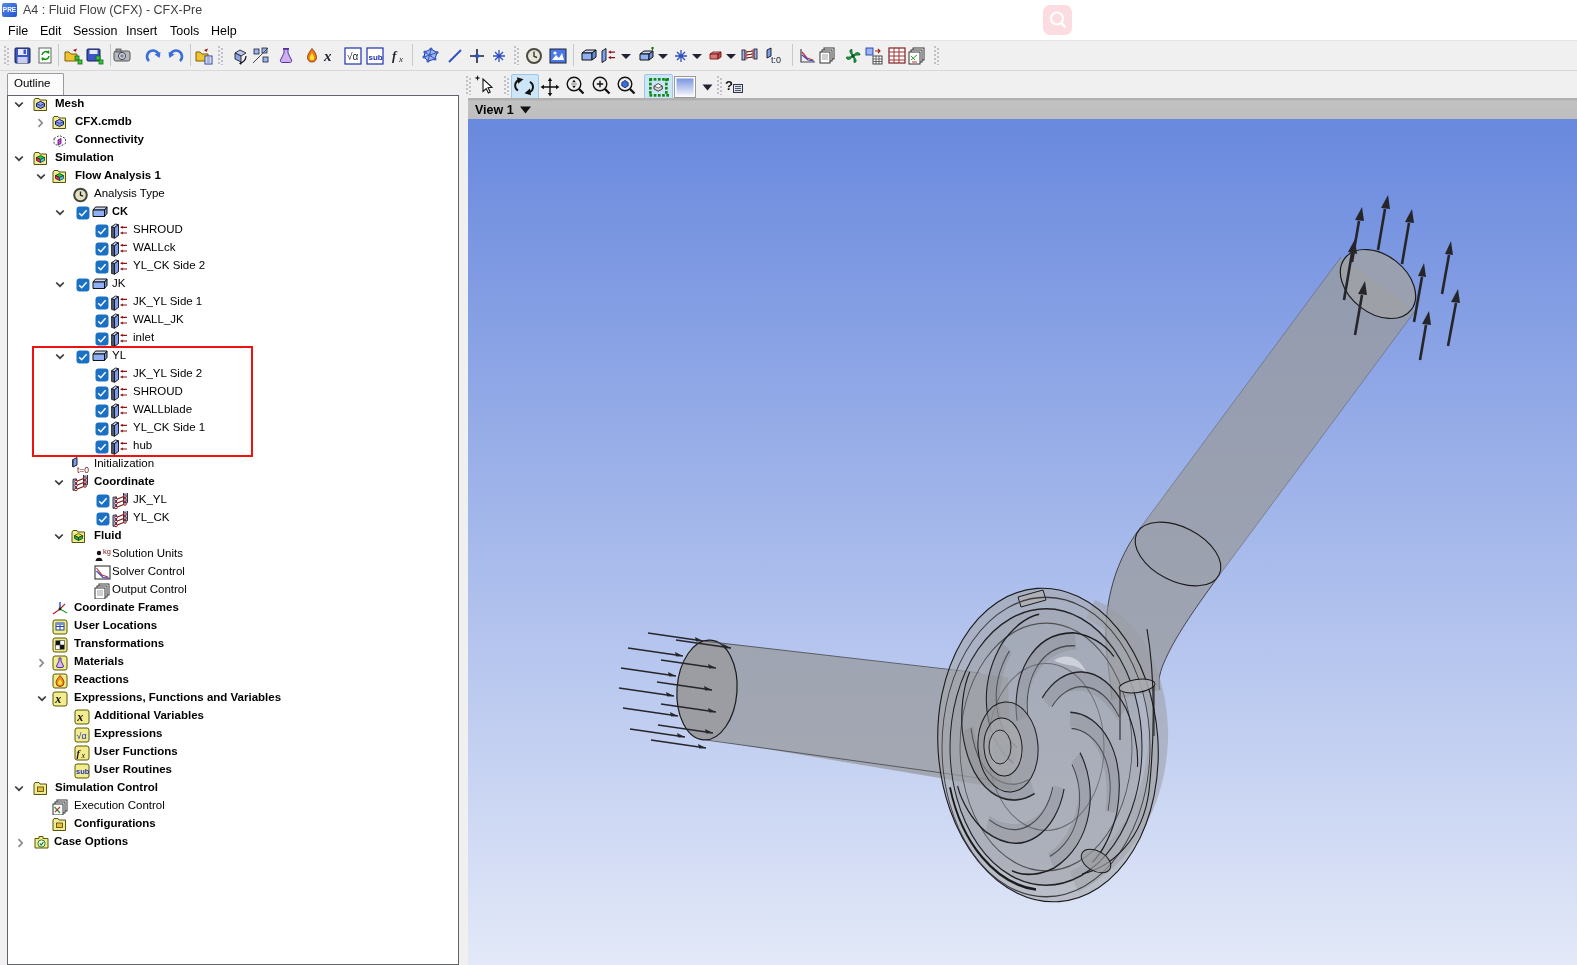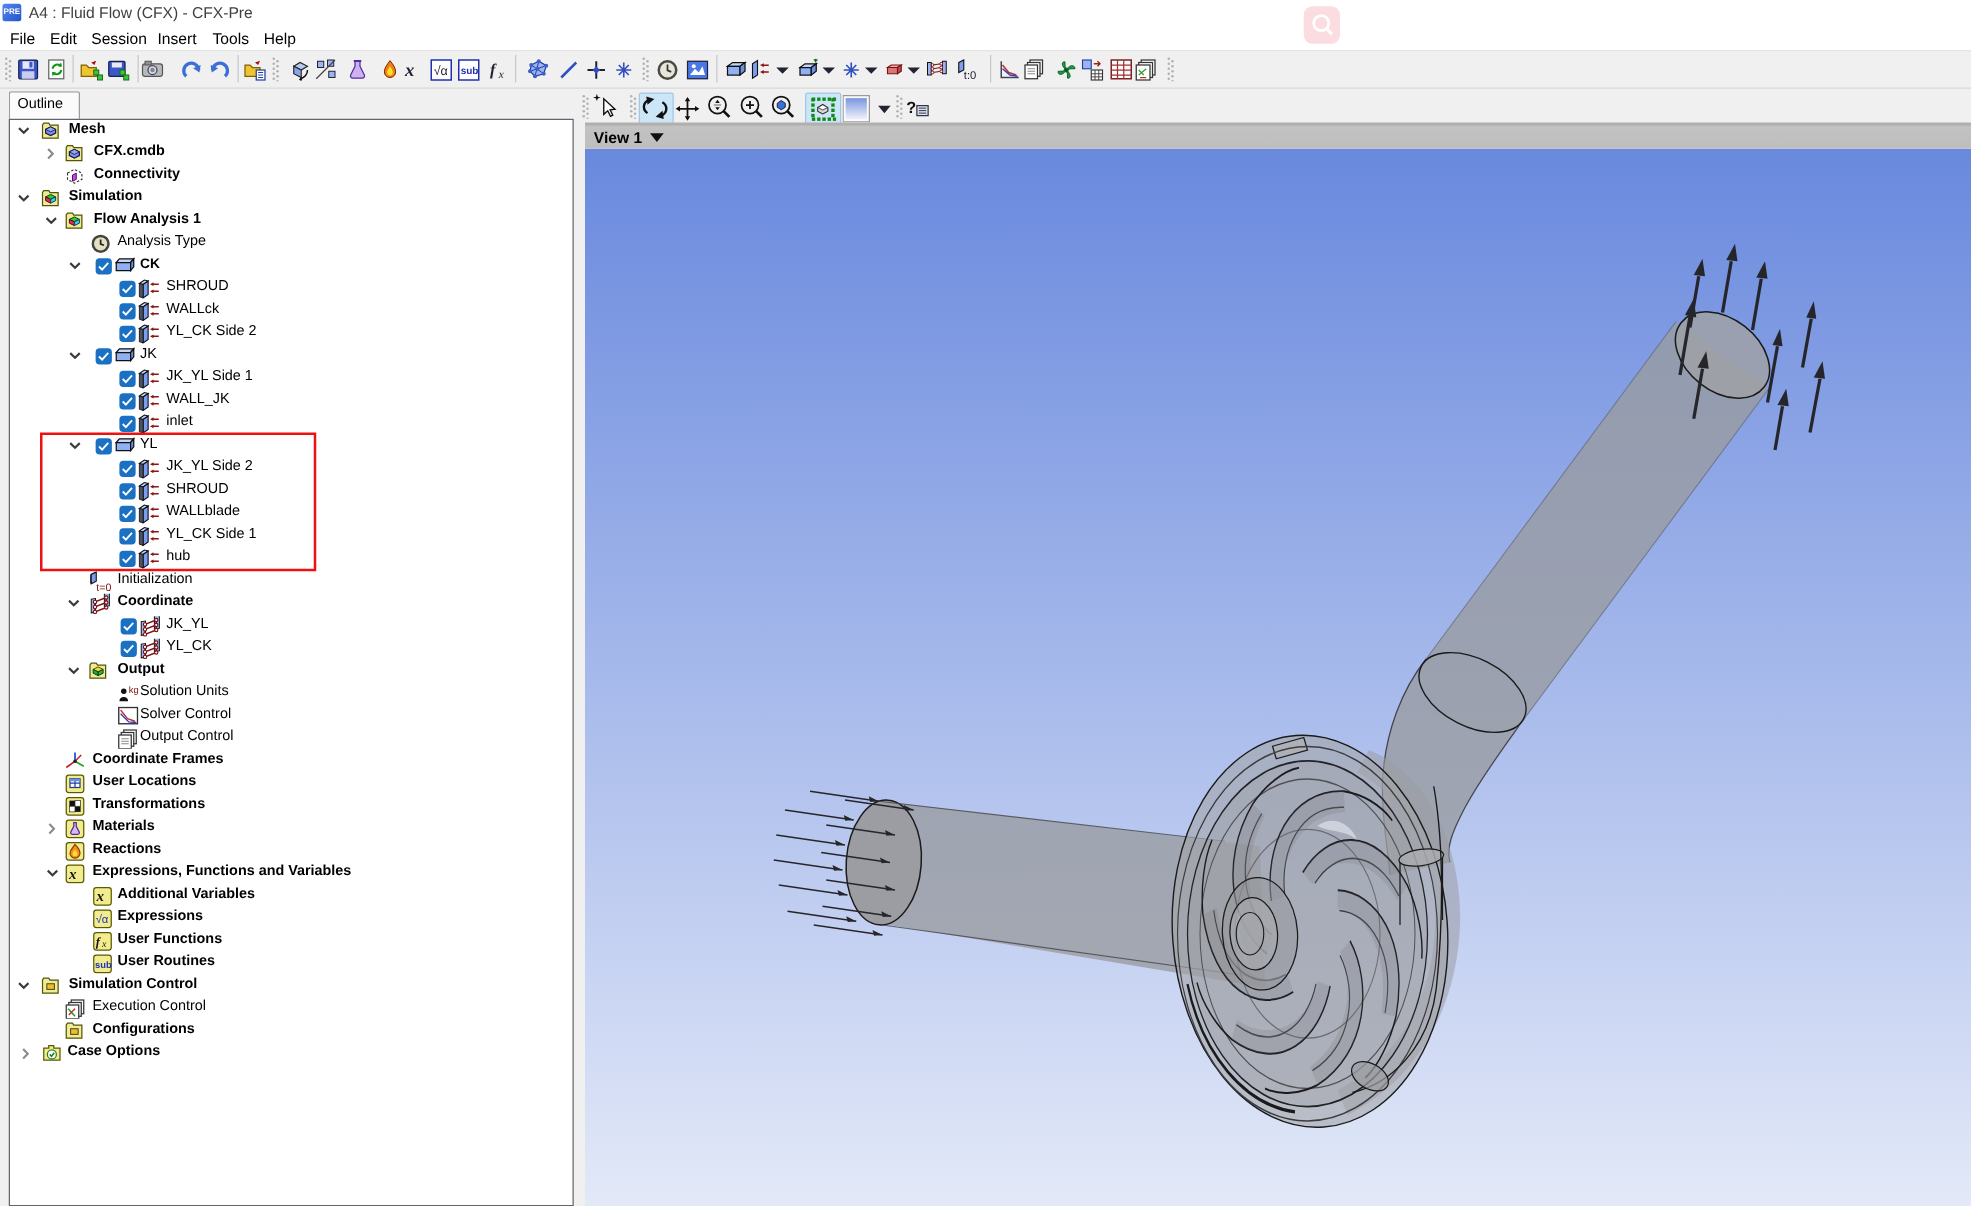--- a/index.html
+++ b/index.html
@@ -546,21 +546,21 @@
       <div style="position:absolute;left:133px;top:511px;font-size:11.5px;font-weight:normal;white-space:nowrap">YL_CK</div>
       <svg style="position:absolute;left:54px;top:533px" width="10" height="8">
         <path d="M1.2,1.5 L5,5.2 L8.8,1.5" fill="none" stroke="#3b3b3b" stroke-width="1.7"></path>
       </svg>
       <svg style="position:absolute;left:71px;top:529px" width="16" height="16">
         <path d="M1,13.5 L1,3 L2,1.5 L6,1.5 L7,3 L13.5,3 L13.5,13.5 Z" fill="#f0eb96" stroke="#55540a" stroke-width="1"></path>
         <polygon points="3.5,6.5 7.5,4.5 11.5,6.5 7.5,8.5" fill="#e8e030" stroke="#504f10" stroke-width="0.8"></polygon>
         <polygon points="3.5,6.5 7.5,8.5 7.5,11.5 3.5,9.5" fill="#22aa44" stroke="#104010" stroke-width="0.8"></polygon>
         <polygon points="7.5,8.5 11.5,6.5 11.5,9.5 7.5,11.5" fill="#30b050" stroke="#104010" stroke-width="0.8"></polygon>
       </svg>
-      <div style="position:absolute;left:94px;top:529px;font-size:11.5px;font-weight:bold;white-space:nowrap">Output</div>
+      <div style="position:absolute;left:94px;top:529px;font-size:11.5px;font-weight:bold;white-space:nowrap">Fluid</div>
       <svg style="position:absolute;left:94px;top:547px" width="18" height="16">
         <circle cx="5" cy="6" r="2.2" fill="#111"></circle>
         <path d="M1.5,14 C1.5,9.5 8.5,9.5 8.5,14 Z" fill="#111"></path>
         <text x="9" y="7" font-family="Liberation Sans" font-size="7.5" fill="#7a1010">kg</text>
       </svg>
       <div style="position:absolute;left:112px;top:547px;font-size:11.5px;font-weight:normal;white-space:nowrap">Solution Units</div>
       <svg style="position:absolute;left:94px;top:565px" width="17" height="15">
         <rect x="1" y="1" width="15" height="13" fill="#fff" stroke="#333" stroke-width="1.1"></rect>
         <path d="M2.5,3 L8,10 L14,12" fill="none" stroke="#c03030" stroke-width="1.1"></path>
         <path d="M2.5,6 L9,12.5 L15,13" fill="none" stroke="#3040c0" stroke-width="1.1"></path>

